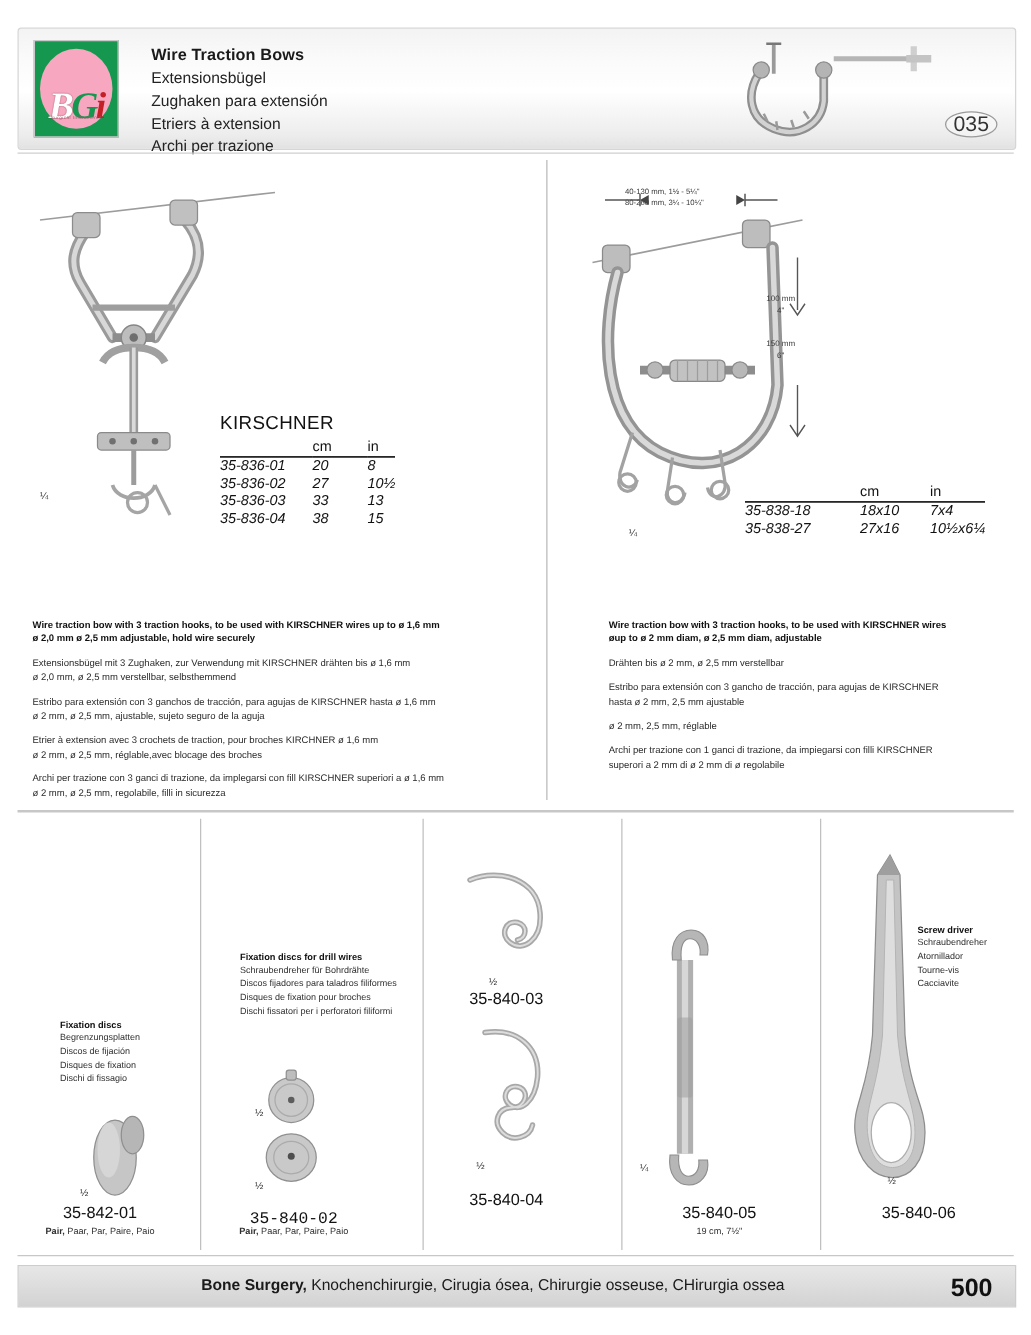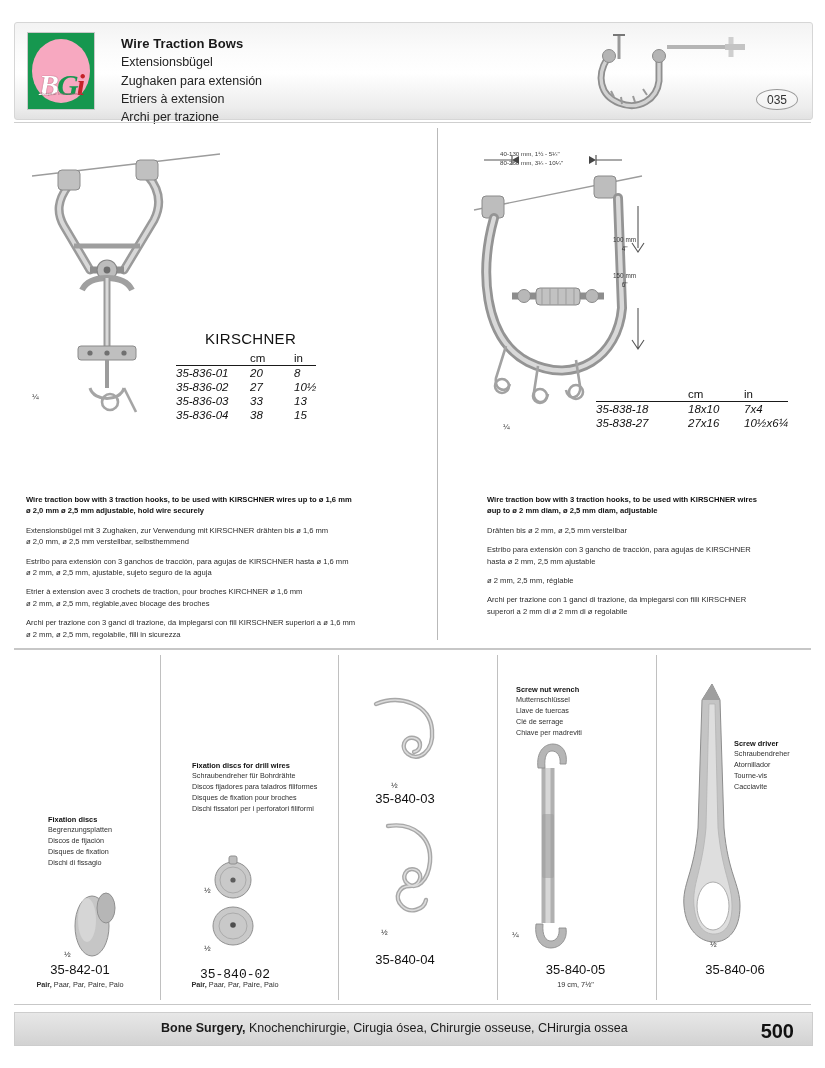--- a/index.html
+++ b/index.html
@@ -18,32 +18,32 @@
     letter-spacing:-2px;line-height:1;position:relative;top:-3px;}
   .logo .mark .b{color:#ffffff;text-shadow:0 0 1px #7a2035;}
   .logo .mark .g{color:#16974f;}
   .logo .mark .i{color:#c42127;}
   .logo .sub{position:absolute;bottom:7px;left:0;right:0;text-align:center;font-size:3.6px;
     color:#9a5a6d;letter-spacing:.4px;}
   .head-titles{position:absolute;left:106px;top:12px;}
   .head-titles .t1{font-size:13px;font-weight:bold;line-height:1.42;letter-spacing:.1px;}
   .head-titles .tn{font-size:12.5px;line-height:1.45;color:#222;}
   .pagebadge{position:absolute;right:14px;bottom:9px;width:40px;height:19px;border:1px solid #9a9a9a;
-    border-radius:50%;font-size:12px;display:flex;align-items:center;justify-content:center;color:#333;
+    border-radius:50%;font-size:17px;display:flex;align-items:center;justify-content:center;color:#333;
     background:rgba(255,255,255,.35);}
   .head-art{position:absolute;left:560px;top:6px;width:190px;height:86px;}
 
   
   .vrule{position:absolute;left:437px;top:128px;width:1px;height:512px;background:#b9b9b9;}
   .hrule-top{position:absolute;left:14px;top:122px;width:797px;height:1px;background:#cfcfcf;}
   .hrule-mid{position:absolute;left:14px;top:648px;width:797px;height:2px;background:#c7c7c7;}
   .hrule-bot{position:absolute;left:14px;top:1004px;width:797px;height:1px;background:#c7c7c7;}
 
   
-  .brand{position:absolute;font-size:15px;letter-spacing:.3px;color:#111;margin-left:29px;}
+  .brand{position:absolute;font-size:15px;letter-spacing:.3px;color:#111;}
   table.spec{position:absolute;border-collapse:collapse;font-size:11.5px;color:#111;}
   table.spec th{font-weight:normal;text-align:left;padding:0 0 2px 0;font-size:11.5px;}
   table.spec td{padding:1px 0;white-space:nowrap;font-style:italic;}
   table.spec .hdrrow th{border-bottom:1.4px solid #1a1a1a;padding-bottom:1px;}
   .c-code{width:74px;}
   .c-cm{width:44px;}
 
   
   .desc{position:absolute;font-size:7.6px;line-height:1.5;color:#2b2b2b;}
   .desc .p{margin-bottom:8px;}
@@ -361,27 +361,20 @@
     <svg width="110" height="110" viewBox="0 0 110 110">
       <path d="M30 6 C56 2 74 18 72 42 C70 62 58 70 50 64 C42 58 48 46 58 50 C66 54 62 66 52 66
                C40 66 36 78 44 86 C52 94 66 90 68 80" fill="none" stroke="#a8a8a8" stroke-width="4.4" stroke-linecap="round"></path>
       <path d="M30 6 C56 2 74 18 72 42 C70 62 58 70 50 64 C42 58 48 46 58 50 C66 54 62 66 52 66
                C40 66 36 78 44 86 C52 94 66 90 68 80" fill="none" stroke="#dcdcdc" stroke-width="1.6" stroke-linecap="round"></path>
     </svg>
   </div>
   <div class="scale" style="left:381px;top:928px;">½</div>
   <div class="code" style="left:345px;top:952px;width:120px;">35-840-04</div>
 
-  <div class="lbl" style="left:516px;top:684px;">
-    <div class="b">Screw nut wrench</div>
-    <div>Mutternschlüssel</div>
-    <div>Llave de tuercas</div>
-    <div>Clé de serrage</div>
-    <div>Chiave per madreviti</div>
-  </div>
   <div style="position:absolute;left:518px;top:738px;width:70px;height:215px;">
     <svg width="70" height="215" viewBox="0 0 70 215">
       <path d="M30 30 L30 185" stroke="#b0b0b0" stroke-width="13" stroke-linecap="butt"></path>
       <path d="M30 30 L30 185" stroke="#d7d7d7" stroke-width="5"></path>
       <path d="M20 30 C18 14 26 6 35 6 C44 6 50 14 48 26 L42 26 C43 18 39 13 34 13 C29 13 26 18 27 30 Z" fill="#b6b6b6" stroke="#8e8e8e" stroke-width=".9"></path>
       <path d="M18 186 C16 202 24 210 33 210 C42 210 50 202 48 190 L41 190 C42 198 38 203 33 203 C28 203 24 198 25 186 Z" fill="#b6b6b6" stroke="#8e8e8e" stroke-width=".9"></path>
       <rect x="24" y="76" width="12" height="64" rx="2" fill="#9e9e9e" opacity=".55"></rect>
     </svg>
   </div>
   <div class="scale" style="left:512px;top:930px;">¼</div>

